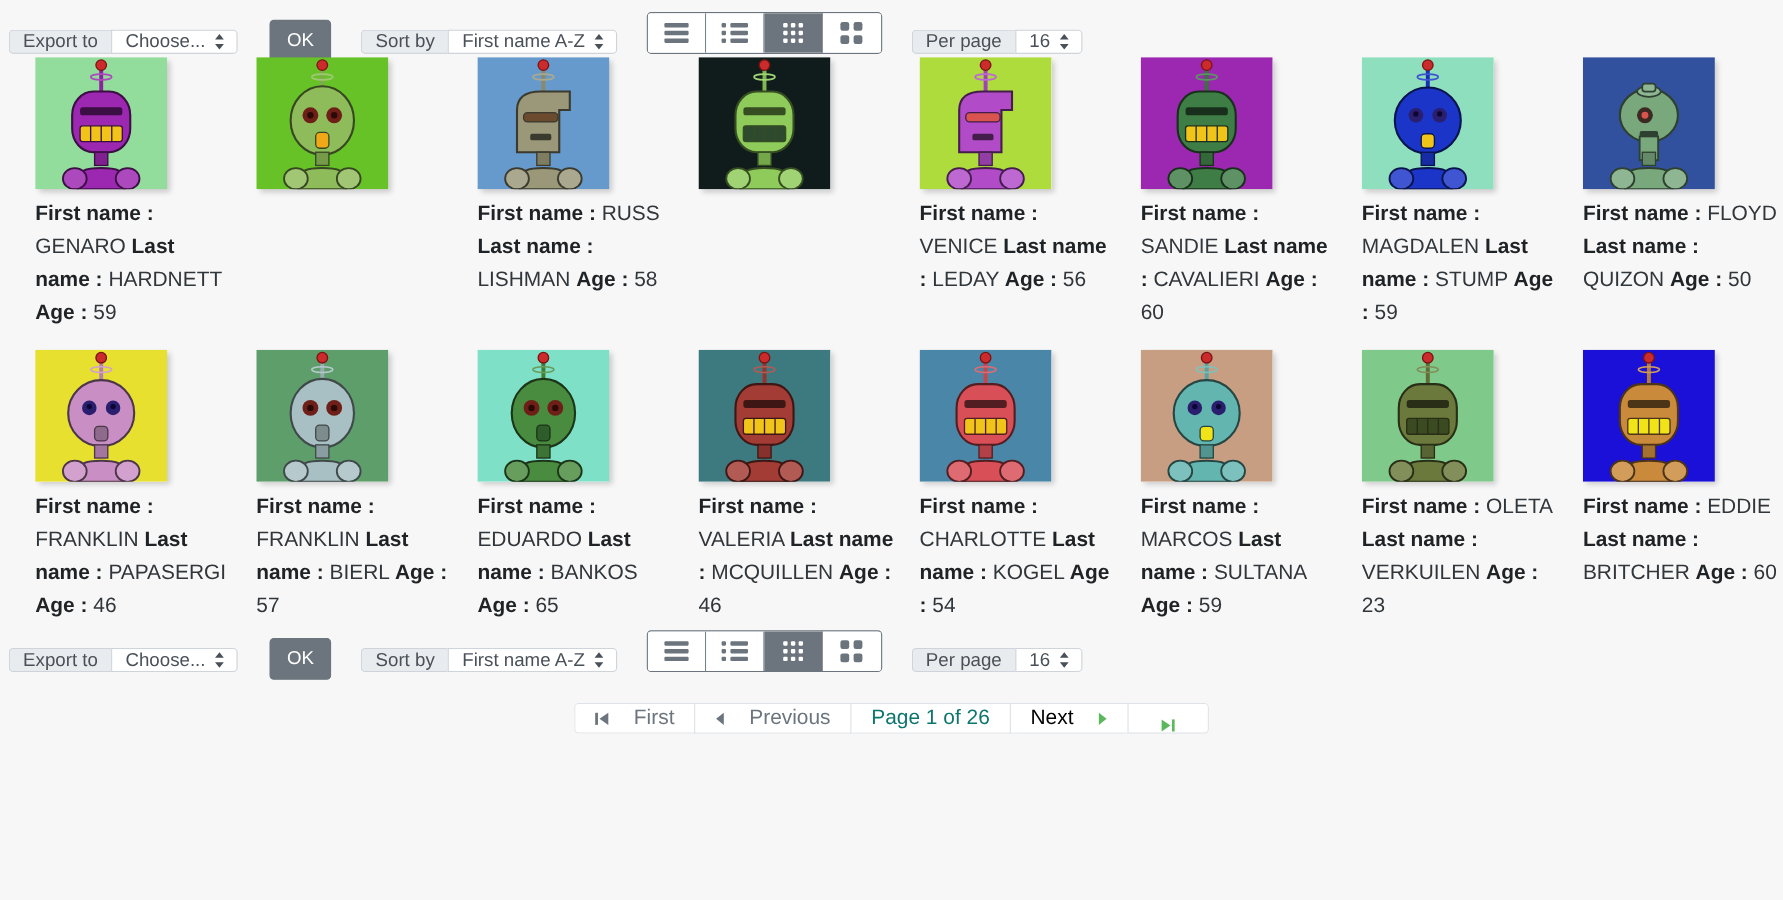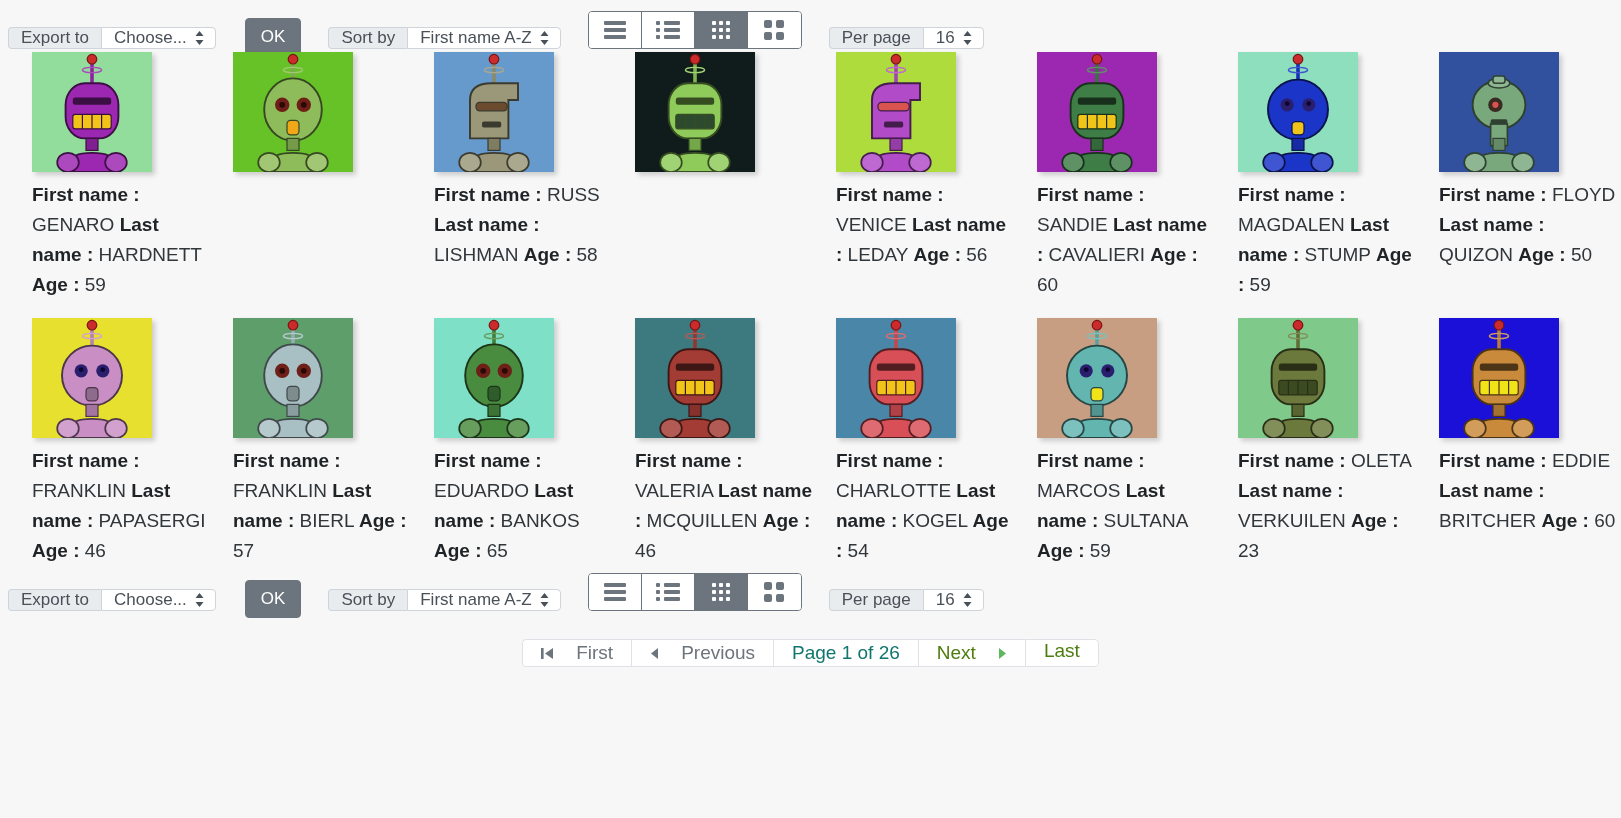--- a/index.html
+++ b/index.html
@@ -144,21 +144,21 @@
     display:flex; align-items:center; gap:22px;
     font-size:19px;
     color:#6c757d;
     cursor:pointer;
     font-family:"Liberation Sans", sans-serif;
     white-space:nowrap;
   }
   .pg:last-child { border-right:1px solid #dee2e6;flex-direction:column; }
   .pg.first { border-radius:4px 0 0 4px; }
   .pg.last { border-radius:0 4px 4px 0; }
-  .pg.active-link { color:#4d7c0f; }
+  .pg.active-link { color:#000000;justify-content:flex-end; }
   .pg.current { color:#0f766e; cursor:default; }
   .pg svg { display:block; }
 </style>
 </head>
 <body>
 
 <div class="toolbar top">
 
   <div class="input-group">
     <span class="ig-label">Export to</span>

